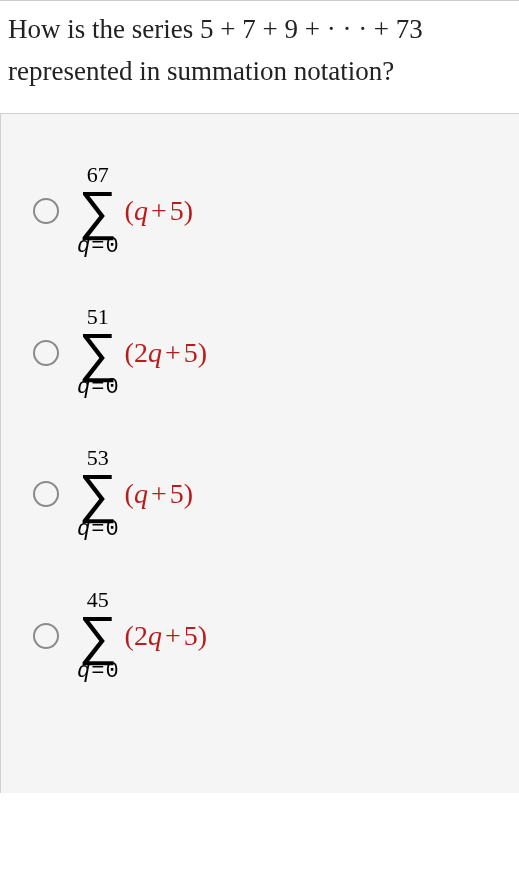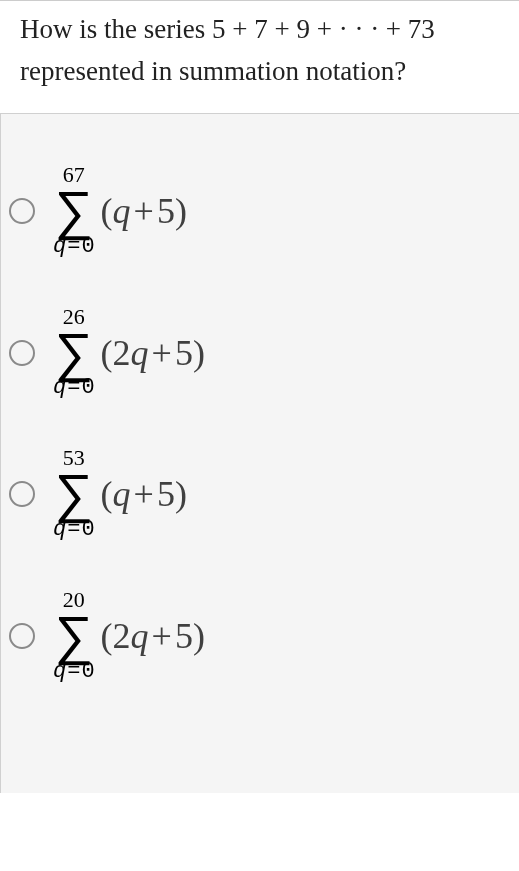--- a/index.html
+++ b/index.html
@@ -4,37 +4,37 @@
 <style>
   * { margin: 0; padding: 0; box-sizing: border-box; }
   body {
     width: 519px;
     height: 871px;
     font-family: Georgia, 'Times New Roman', serif;
     background: #fff;
     overflow: hidden;
   }
   .question-area {
-    padding: 8px 4px 20px 20px;
+    padding: 8px 4px 20px 8px;
     background: #fff;
     border-top: 1px solid #ccc;
   }
   .question-text {
     font-size: 27px;
     color: #222;
     line-height: 1.55;
   }
   .math-inline {
     font-family: 'Times New Roman', serif;
   }
   .answers-area {
     background: #f5f5f5;
     border-top: 1px solid #d0d0d0;
     border-left: 1px solid #d0d0d0;
-    padding: 50px 20px 20px 8px;
+    padding: 50px 20px 20px 32px;
     height: 680px;
   }
   .option {
     display: flex;
     align-items: center;
     margin-bottom: 48px;
     gap: 18px;
   }
   .radio {
     width: 26px;
@@ -64,23 +64,23 @@
     font-weight: 400;
     line-height: 0.85;
     margin: 2px 0;
   }
   .sum-lower {
     font-size: 22px;
     font-family: Liberation Mono, monospace;
   }
   .sum-lower .eq { padding: 0 1px; }
   .expr {
-    font-size: 36px;
+    font-size: 28px;
     font-style: italic;
-    color: #404040;
+    color: #b91c1c;
   }
   .expr .paren { font-style: normal; }
   .expr .num { font-style: normal; }
   .expr .op { font-style: normal; padding: 0 3px; }
   .qvar { font-style: italic; }
 </style>
 </head>
 <body>
 
 <div class="question-area">
@@ -100,21 +100,21 @@
         <div class="sum-lower"><span class="qvar">q</span><span class="eq">=</span><span>0</span></div>
       </div>
       <div class="expr"><span class="paren">(</span><span class="num"></span><span class="qvar">q</span><span class="op">+</span><span class="num">5</span><span class="paren">)</span></div>
     </div>
   </div>
 
   <div class="option">
     <div class="radio"></div>
     <div class="sum-row">
       <div class="sum-core">
-        <div class="sum-upper">26</div>
+        <div class="sum-upper">51</div>
         <div class="sigma">∑</div>
         <div class="sum-lower"><span class="qvar">q</span><span class="eq">=</span><span>0</span></div>
       </div>
       <div class="expr"><span class="paren">(</span><span class="num">2</span><span class="qvar">q</span><span class="op">+</span><span class="num">5</span><span class="paren">)</span></div>
     </div>
   </div>
 
   <div class="option">
     <div class="radio"></div>
     <div class="sum-row">
@@ -124,21 +124,21 @@
         <div class="sum-lower"><span class="qvar">q</span><span class="eq">=</span><span>0</span></div>
       </div>
       <div class="expr"><span class="paren">(</span><span class="num"></span><span class="qvar">q</span><span class="op">+</span><span class="num">5</span><span class="paren">)</span></div>
     </div>
   </div>
 
   <div class="option">
     <div class="radio"></div>
     <div class="sum-row">
       <div class="sum-core">
-        <div class="sum-upper">20</div>
+        <div class="sum-upper">45</div>
         <div class="sigma">∑</div>
         <div class="sum-lower"><span class="qvar">q</span><span class="eq">=</span><span>0</span></div>
       </div>
       <div class="expr"><span class="paren">(</span><span class="num">2</span><span class="qvar">q</span><span class="op">+</span><span class="num">5</span><span class="paren">)</span></div>
     </div>
   </div>
 
 </div>
 
 </body></html>

